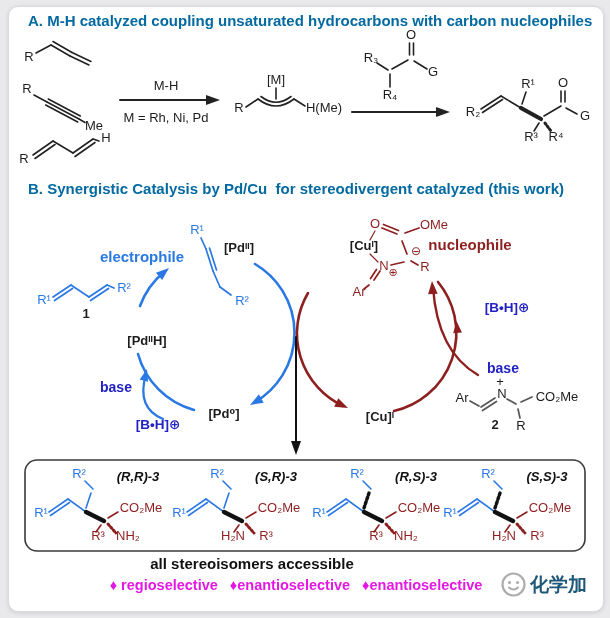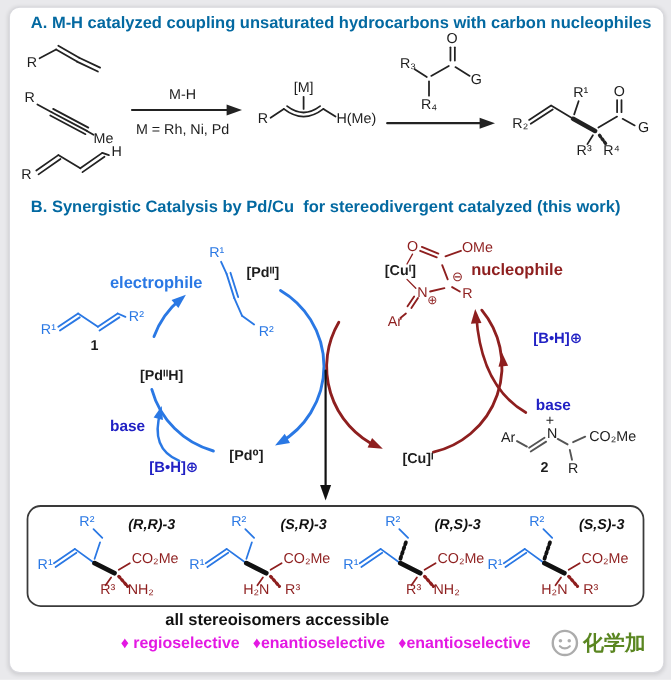--- a/index.html
+++ b/index.html
@@ -18,21 +18,21 @@
   .tb{fill:#2a78e4;}
   .tr{fill:#8e1f1f;}
   .tn{fill:#2121c4;font-weight:bold;}
   .big{font-size:15px;}
   .stereo{font-size:13px;font-style:italic;font-weight:bold;fill:#111;}
   .footer1{position:absolute;top:555px;left:0;width:504px;text-align:center;
            font-weight:bold;font-size:15px;color:#111;}
   .footer2{position:absolute;top:577px;left:0;width:592px;display:flex;justify-content:center;
            gap:12px;font-weight:bold;font-size:14.5px;color:#e318e3;}
   .watermark{position:absolute;left:500px;top:571px;display:flex;align-items:center;gap:3px;
-             color:#4d7c0f;font-weight:bold;font-size:19px;opacity:.92;z-index:5;}
+             color:#0c4a6e;font-weight:bold;font-size:19px;opacity:.92;z-index:5;}
   line,path,polyline{stroke-linecap:round;}
 </style>
 </head>
 <body>
 
 <div class="card"></div>
 
 <div id="titleA" class="sec-title">A. M-H catalyzed coupling unsaturated hydrocarbons with carbon nucleophiles</div>
 <div id="titleB" class="sec-title">B. Synergistic Catalysis by Pd/Cu  for stereodivergent catalyzed (this work)</div>
 

